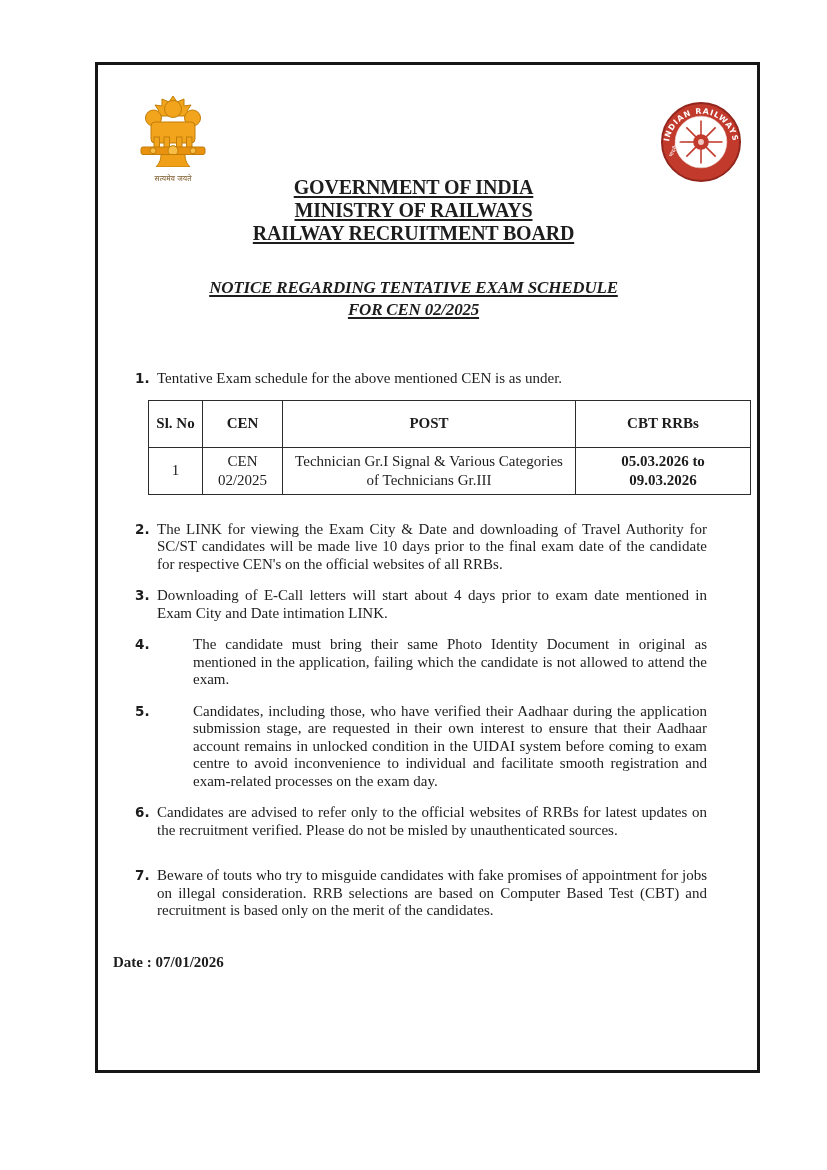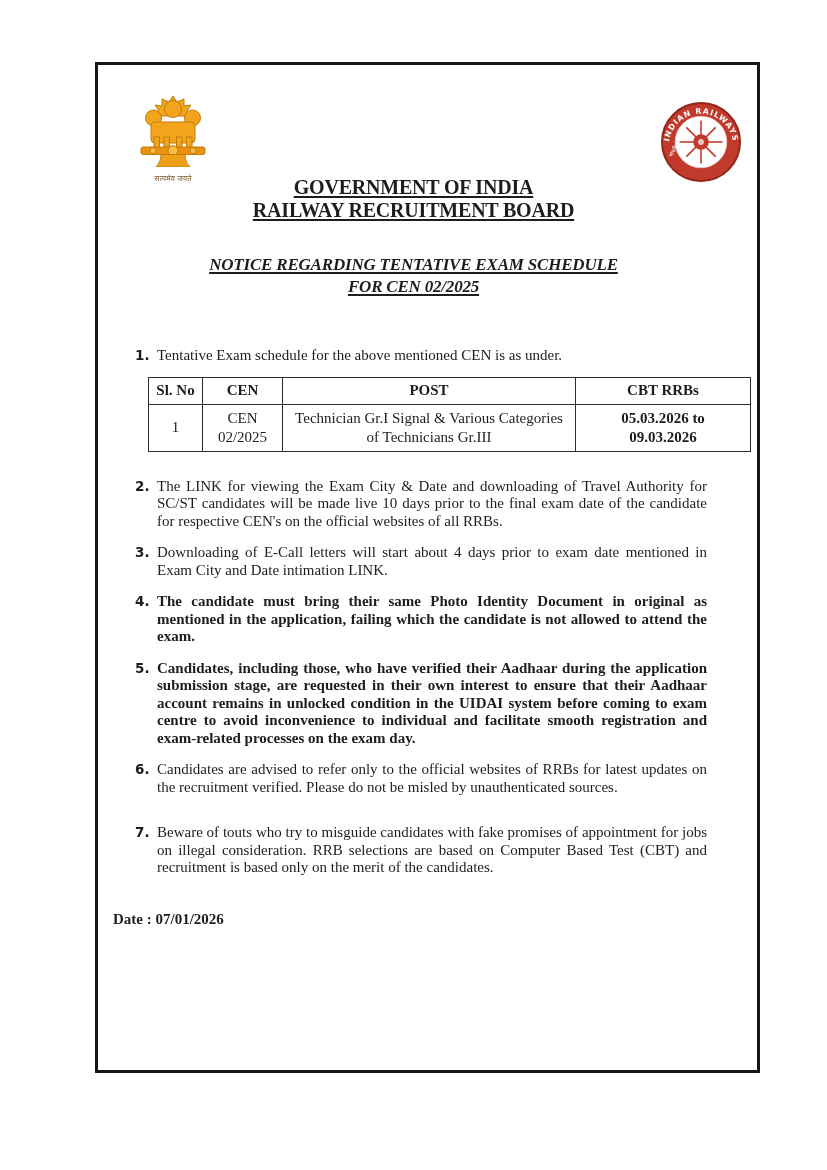--- a/index.html
+++ b/index.html
@@ -95,41 +95,41 @@
     font-family: "DejaVu Sans", sans-serif;
     font-weight: bold;
     font-size: 13.5px;
     line-height: 17.5px;
   }
   .item .txt {
     flex: 1;
     text-align: justify;
     line-height: 17.5px;
   }
-  .item.bold .txt { font-weight: bold; }
+  .item.bold .txt { font-weight: normal; margin-left: 36px; }
   .item.gap-lg { margin-bottom: 28px; }
   
   table.sched {
     border-collapse: collapse;
     table-layout: fixed;
     width: 602px;
     margin: 12px 0 26px 13px;
   }
   table.sched th, table.sched td {
     border: 1.8px solid #2c2c2c;
     text-align: center;
     vertical-align: middle;
     white-space: pre-line;
     overflow: hidden;
   }
   table.sched th {
     font-size: 15px;
     font-weight: bold;
     height: 24px;
-    padding: 1px 2px;
+    padding: 11px 2px;
   }
   table.sched td {
     font-size: 15px;
     line-height: 18.5px;
     padding: 3px 2px;
     height: 40px;
   }
   table.sched td.dates { font-weight: bold; }
   
   .footer {
@@ -192,20 +192,21 @@
       <path id="arcTop" d="M 9 46 A 33 33 0 0 1 75 46" fill="none"></path>
       <text font-size="8" font-weight="bold" fill="#ffffff" letter-spacing="1" font-family="DejaVu Sans, sans-serif">
         <textPath href="#arcTop" startOffset="50%" text-anchor="middle">INDIAN RAILWAYS</textPath>
       </text>
       <text transform="translate(12,58) rotate(-62)" font-size="5.5" fill="#ffffff" font-family="DejaVu Sans, sans-serif">भारतीय रेल</text>
     </svg>
   </div>
 
   <div class="gov-head">
     <div class="hl">GOVERNMENT OF INDIA</div>
+    <div class="hl">MINISTRY OF RAILWAYS</div>
     <div class="hl">RAILWAY RECRUITMENT BOARD</div>
   </div>
 
   <div class="notice-head">
     <div class="hl">NOTICE REGARDING TENTATIVE EXAM SCHEDULE</div>
     <div class="hl">FOR CEN 02/2025</div>
   </div>
 
   <div class="doc-body">
 

